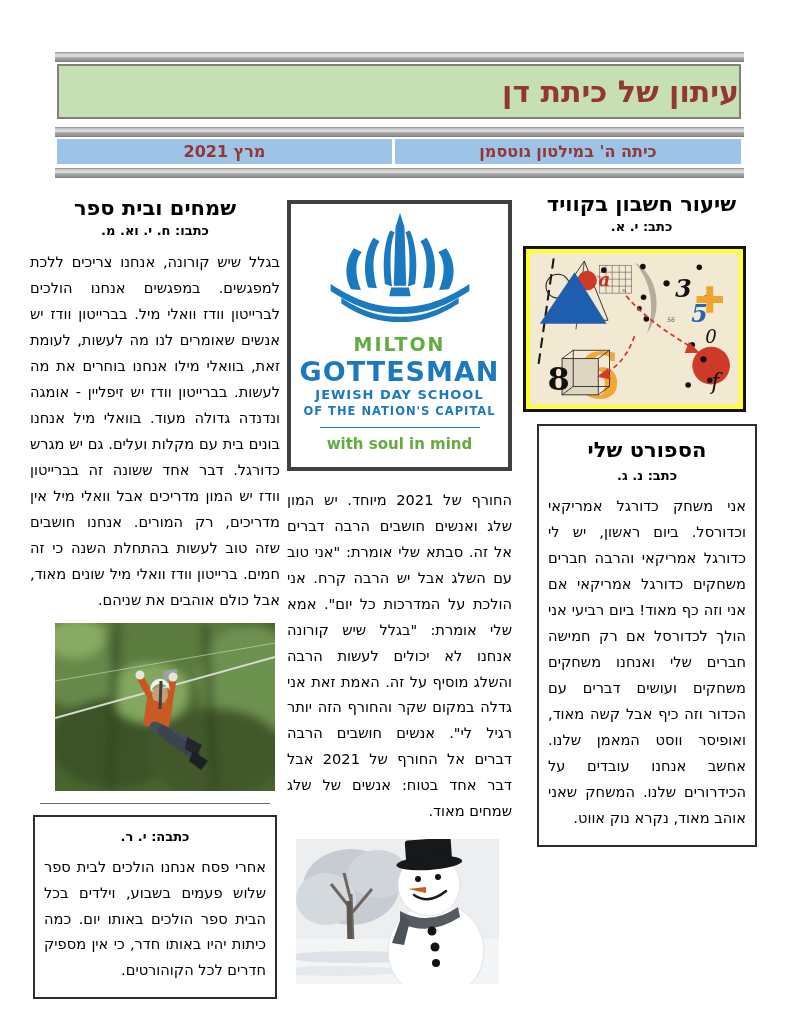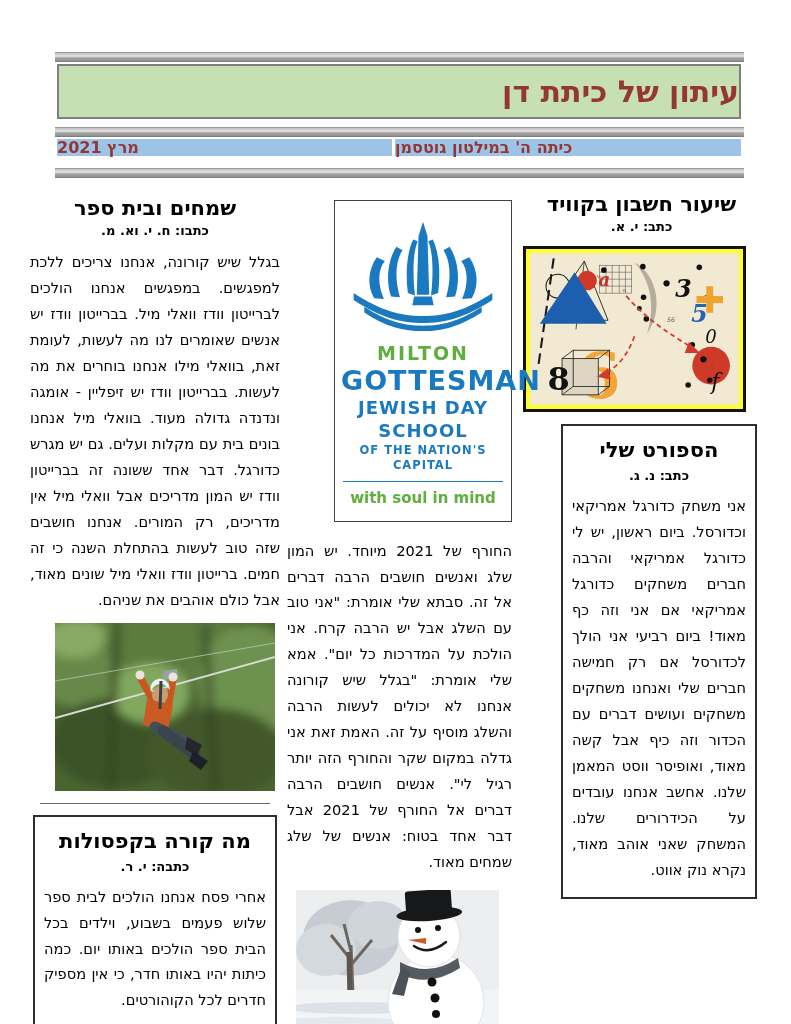--- a/index.html
+++ b/index.html
@@ -8,22 +8,22 @@
 
   
   .shadow-bar{position:absolute;left:55px;width:689px;height:8px;
       background:linear-gradient(180deg,#bdbdbd 0%,#e6e6e6 40%,#a5a5a5 60%,#8f8f8f 100%);
       border-top:1px solid #9a9a9a;border-bottom:1px solid #7f7f7f;}
   .bar1{top:52px;} .bar2{top:127px;} .bar3{top:168px;}
   .masthead{position:absolute;left:57px;top:64px;width:680px;height:51px;
       background:var(--masthead-bg,#c6e0b4);border:2px solid #7f7f7f;
       display:flex;align-items:center;justify-content:flex-end;}
   .masthead span{font-size:30px;font-weight:bold;color:var(--title-red,#943634);direction:rtl;}
-  .subhead-cell{position:absolute;top:139px;height:17px;background:var(--subhead-bg,#9dc3e6);
-      display:flex;align-items:center;}
+  .subhead-cell{position:absolute;top:139px;height:25px;background:var(--subhead-bg,#9dc3e6);
+      display:flex;align-items:center;justify-content:center;}
   .subhead-cell span{font-size:16px;font-weight:bold;color:var(--title-red,#943634);direction:rtl;}
   .cell-class{left:395px;width:346px;}
   .cell-date{left:57px;width:335px;}
 
   
   .col{position:absolute;direction:rtl;}
   .col-right{left:520px;top:192px;width:243px;}
   .col-mid{left:287px;top:200px;width:225px;}
   .col-left{left:30px;top:196px;width:250px;}
 
@@ -33,35 +33,35 @@
 
   .article-box{box-sizing:border-box;border:2px solid #2d2d2d;background:#fff;
       padding:12px 9px 14px;}
   .article-box .article-title{margin-bottom:6px;}
   .article-box .byline{margin-bottom:10px;}
 
   figure{margin:0;}
   .math-fig{box-sizing:border-box;width:223px;border:3px solid #111;background:#ffff29;
       padding:4px;margin:12px 17px 0 auto;}
   .math-fig svg{display:block;width:209px;height:152px;background:#f2e9d2;}
-  .sports-box{width:196px;margin:12px 6px 0 auto;}
+  .sports-box{width:220px;margin:12px 6px 0 auto;}
   .zip-fig{width:220px;height:168px;margin:10px 5px 0 auto;}
   .zip-fig svg{display:block;width:220px;height:168px;}
   .sep-line{border:none;border-top:1px solid #666;margin:12px 10px 11px;}
   .capsule-box{width:244px;margin:10px 3px 0 auto;}
   .snow-fig{width:203px;height:145px;margin:15px 13px 0 auto;}
   .snow-fig svg{display:block;width:203px;height:145px;}
 
   
-  .logo-card{box-sizing:border-box;width:178px;border:1px solid #404040;background:#fff;
-      padding:16px 6px 14px;direction:ltr;text-align:center;margin:0 0 16px auto;}
+  .logo-card{box-sizing:border-box;width:225px;border:4px solid #404040;background:#fff;
+      padding:4px 6px 14px;direction:ltr;text-align:center;margin:0 0 16px auto;}
   .logo-card svg{display:block;width:160px;height:118px;margin:0 auto 8px;}
   .logo-l1{font-size:19px;font-weight:bold;letter-spacing:2px;color:var(--logo-green,#61ae3e);line-height:1.15;}
   .logo-l2{font-size:27px;font-weight:bold;letter-spacing:1px;color:var(--logo-blue,#1b79c0);line-height:1.15;}
-  .logo-l3{font-size:18px;font-weight:bold;letter-spacing:1px;color:var(--logo-blue,#1b79c0);line-height:1.3;}
+  .logo-l3{font-size:13px;font-weight:bold;letter-spacing:1px;color:var(--logo-blue,#1b79c0);line-height:1.3;}
   .logo-l4{font-size:11.5px;font-weight:bold;letter-spacing:1px;color:var(--logo-blue,#1b79c0);line-height:1.3;}
   .logo-rule{border:none;border-top:1.5px solid var(--logo-blue,#1b79c0);width:160px;margin:8px auto 7px;}
   .logo-tag{font-size:15px;font-weight:bold;color:var(--logo-green,#61ae3e);}
 </style>
 </head>
 <body>
 
 <div class="page">
 
   <div class="shadow-bar bar1"></div>
@@ -263,19 +263,18 @@
           <path d="M16,62 L48,86" stroke="#3b434e" stroke-width="11" stroke-linecap="round"></path>
           <path d="M40,68 L55,76 L50,87 L38,80 Z" fill="#23262b"></path>
           <path d="M46,82 L61,92 L54,101 L42,92 Z" fill="#1d2025"></path>
         </g>
       </svg>
     </figure>
 
     <hr class="sep-line">
 
     <div class="article-box capsule-box">
-      <h2 class="article-title">מה קורה בקפסולות</h2>
       <p class="byline">כתבה: י. ר.</p>
       <p class="body-text">אחרי פסח אנחנו הולכים לבית ספר שלוש פעמים בשבוע, וילדים בכל הבית ספר הולכים באותו יום. כמה כיתות יהיו באותו חדר, כי אין מספיק חדרים לכל הקוהורטים.</p>
     </div>
   </div>
 
 </div>
 
 </body></html>

